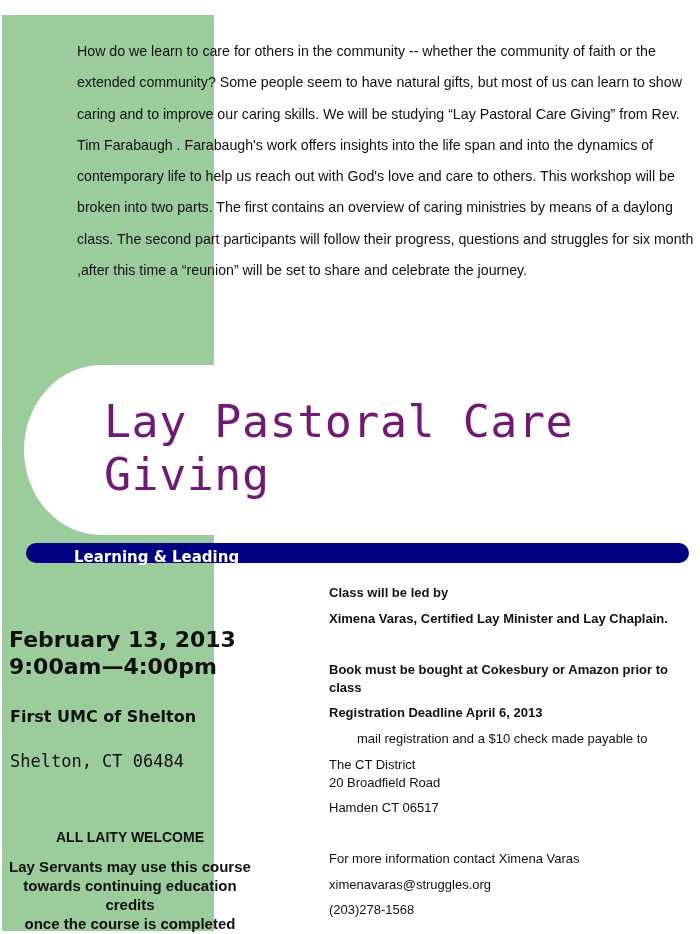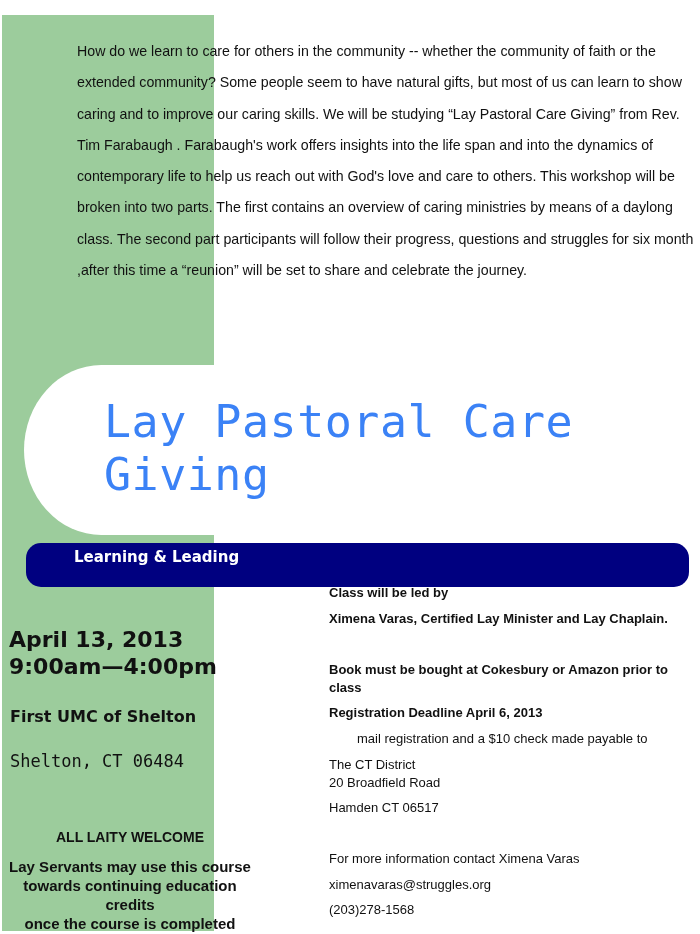--- a/index.html
+++ b/index.html
@@ -1,21 +1,21 @@
 <!DOCTYPE html>
 <html><head>
 <meta charset="utf-8">
 <style>
   html, body { margin: 0; padding: 0; background: #ffffff; }
   body { width: 700px; height: 934px; position: relative; overflow: hidden; }
   .green-col { position: absolute; left: 2px; top: 15px; width: 212px; height: 916px; background: #9ccc9c; }
   .intro { position: absolute; left: 77px; top: 36px; width: 620px; font-family: "Liberation Sans", sans-serif; font-size: 14.2px; line-height: 31.3px; color: #111; }
   .arch { position: absolute; left: 24px; top: 365px; width: 700px; height: 170px; background: #ffffff; border-top-left-radius: 100px 110px; border-bottom-left-radius: 100px 110px; }
-  .title { position: absolute; left: 104px; top: 395px; font-family: "DejaVu Sans Mono", monospace; font-size: 45px; line-height: 53px; color: #3b82f6; letter-spacing: 0.5px; }
-  .banner { position: absolute; left: 26px; top: 543px; width: 663px; height: 44px; background: #000080; border-radius: 15px; }
+  .title { position: absolute; left: 104px; top: 395px; font-family: "DejaVu Sans Mono", monospace; font-size: 45px; line-height: 53px; color: #701a75; letter-spacing: 0.5px; }
+  .banner { position: absolute; left: 26px; top: 543px; width: 663px; height: 20px; background: #000080; border-radius: 15px; }
   .banner-text { position: absolute; left: 48px; top: 5px; font-family: "DejaVu Sans", sans-serif; font-size: 15px; font-weight: bold; color: #ffffff; }
   .date { position: absolute; left: 9px; top: 626px; font-family: "DejaVu Sans", sans-serif; font-size: 22px; line-height: 27px; font-weight: bold; color: #111; }
   .church { position: absolute; left: 10px; top: 707px; font-family: "DejaVu Sans", sans-serif; font-size: 16px; font-weight: bold; color: #111; }
   .addr { position: absolute; left: 10px; top: 748px; font-family: "DejaVu Sans Mono", monospace; font-size: 17px; line-height: 27px; color: #111; }
   .welcome { position: absolute; left: 0; top: 829px; width: 260px; text-align: center; font-family: "Liberation Sans", sans-serif; font-size: 14px; font-weight: bold; color: #111; }
   .servants { position: absolute; left: 0; top: 857px; width: 260px; text-align: center; font-family: "Liberation Sans", sans-serif; font-size: 15px; line-height: 19px; font-weight: bold; color: #111; }
   .right { position: absolute; left: 329px; font-family: "Liberation Sans", sans-serif; font-size: 13px; color: #111; }
   .b { font-weight: bold; }
 </style>
 </head>
@@ -30,21 +30,21 @@
 <div class="title">
   <div>Lay Pastoral Care</div>
   <div>Giving</div>
 </div>
 
 <div class="banner">
   <span class="banner-text">Learning &amp; Leading</span>
 </div>
 
 <div class="date">
-  <div>April 13, 2013</div>
+  <div>February 13, 2013</div>
   <div>9:00am—4:00pm</div>
 </div>
 
 <div class="church">First UMC of Shelton</div>
 
 <div class="addr">
   <div>Shelton, CT 06484</div>
 </div>
 
 <div class="welcome">ALL LAITY WELCOME</div>

